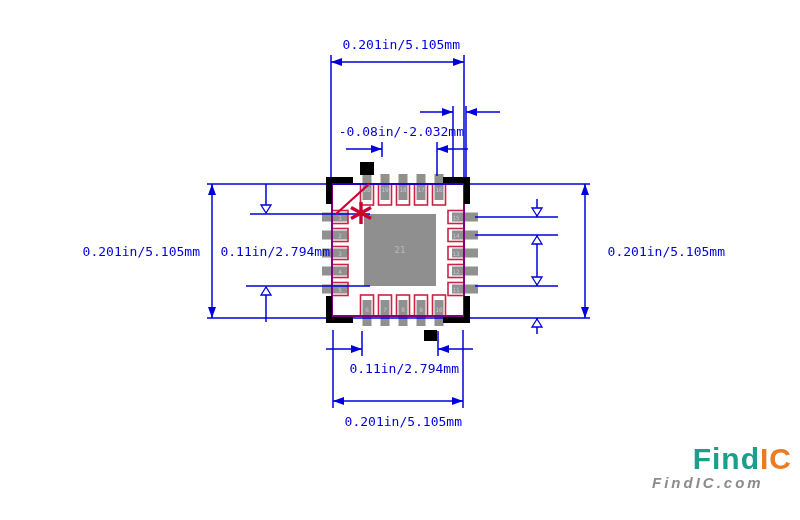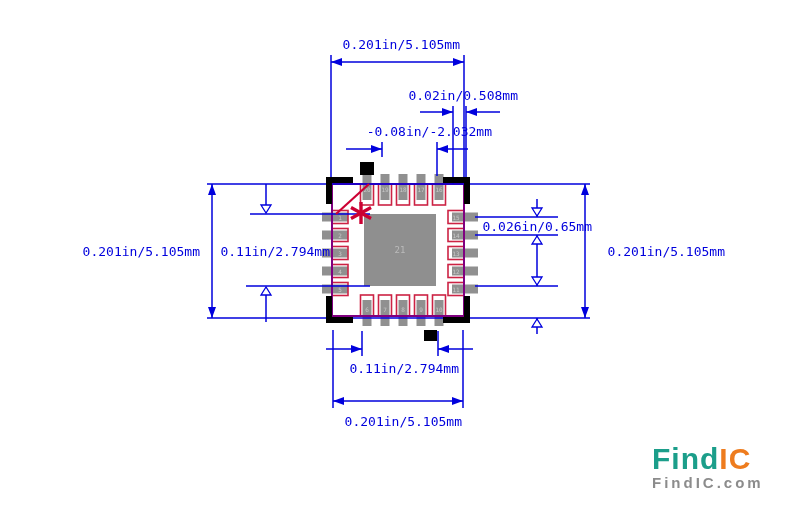--- a/index.html
+++ b/index.html
@@ -3,22 +3,22 @@
 <meta charset="utf-8">
 <style>
   html,body{margin:0;padding:0;background:#fff;}
   .stage{position:relative;width:800px;height:520px;background:#ffffff;overflow:hidden;
          font-family:"DejaVu Sans Mono",monospace;}
   .stage svg{position:absolute;left:0;top:0;}
   .dim{position:absolute;font:13px "DejaVu Sans Mono",monospace;color:#0000dd;
        white-space:nowrap;text-align:right;line-height:15px;}
   .logo{position:absolute;left:652px;top:444px;width:140px;line-height:1;
         font-family:"Liberation Sans",sans-serif;cursor:pointer;}
-  .logo-main{font-weight:bold;font-size:30px;letter-spacing:1px;}
-  .logo-sub{font-weight:bold;font-size:15px;letter-spacing:3px;margin-top:1px;}
+  .logo-main{font-weight:bold;font-size:30px;letter-spacing:1px;text-align:right;}
+  .logo-sub{font-weight:bold;font-size:15px;letter-spacing:3px;margin-top:1px;font-style:italic;}
 </style>
 </head>
 <body>
 
 <div class="stage">
 
   <svg width="800" height="520" viewBox="0 0 800 520">
 
     <g>
       <rect x="364" y="214" width="72" height="72" fill="#8f8f8f"></rect>
@@ -169,25 +169,23 @@
       <line x1="336" y1="214" x2="369" y2="184" stroke-width="2.2"></line>
       <g stroke-width="3.4">
         <line x1="361" y1="202" x2="361" y2="224"></line>
         <line x1="351" y1="207.5" x2="371" y2="218.5"></line>
         <line x1="351" y1="218.5" x2="371" y2="207.5"></line>
       </g>
     </g>
   </svg>
 
   <div class="dim" style="left:334px;top:37px;width:126px;">0.201in/5.105mm</div>
-  <div class="dim" style="left:404px;top:88px;width:114px;">0.02in/0.508mm</div>
-  <div class="dim" style="left:334px;top:124px;width:130px;margin-left:28px;">-0.08in/-2.032mm</div>
+  <div class="dim" style="left:334px;top:124px;width:130px;">-0.08in/-2.032mm</div>
   <div class="dim" style="left:76px;top:244px;width:124px;">0.201in/5.105mm</div>
   <div class="dim" style="left:208px;top:244px;width:122px;">0.11in/2.794mm</div>
-  <div class="dim" style="left:478px;top:219px;width:114px;">0.026in/0.65mm</div>
   <div class="dim" style="left:601px;top:244px;width:124px;">0.201in/5.105mm</div>
   <div class="dim" style="left:337px;top:361px;width:122px;">0.11in/2.794mm</div>
   <div class="dim" style="left:336px;top:414px;width:126px;">0.201in/5.105mm</div>
 
   <div class="logo">
     <div class="logo-main"><span style="color:#1b9e8a;">Find</span><span style="color:#ee7c1e;">IC</span></div>
     <div class="logo-sub" style="color:#8c8c8c;">FindIC.com</div>
   </div>
 
 </div>

